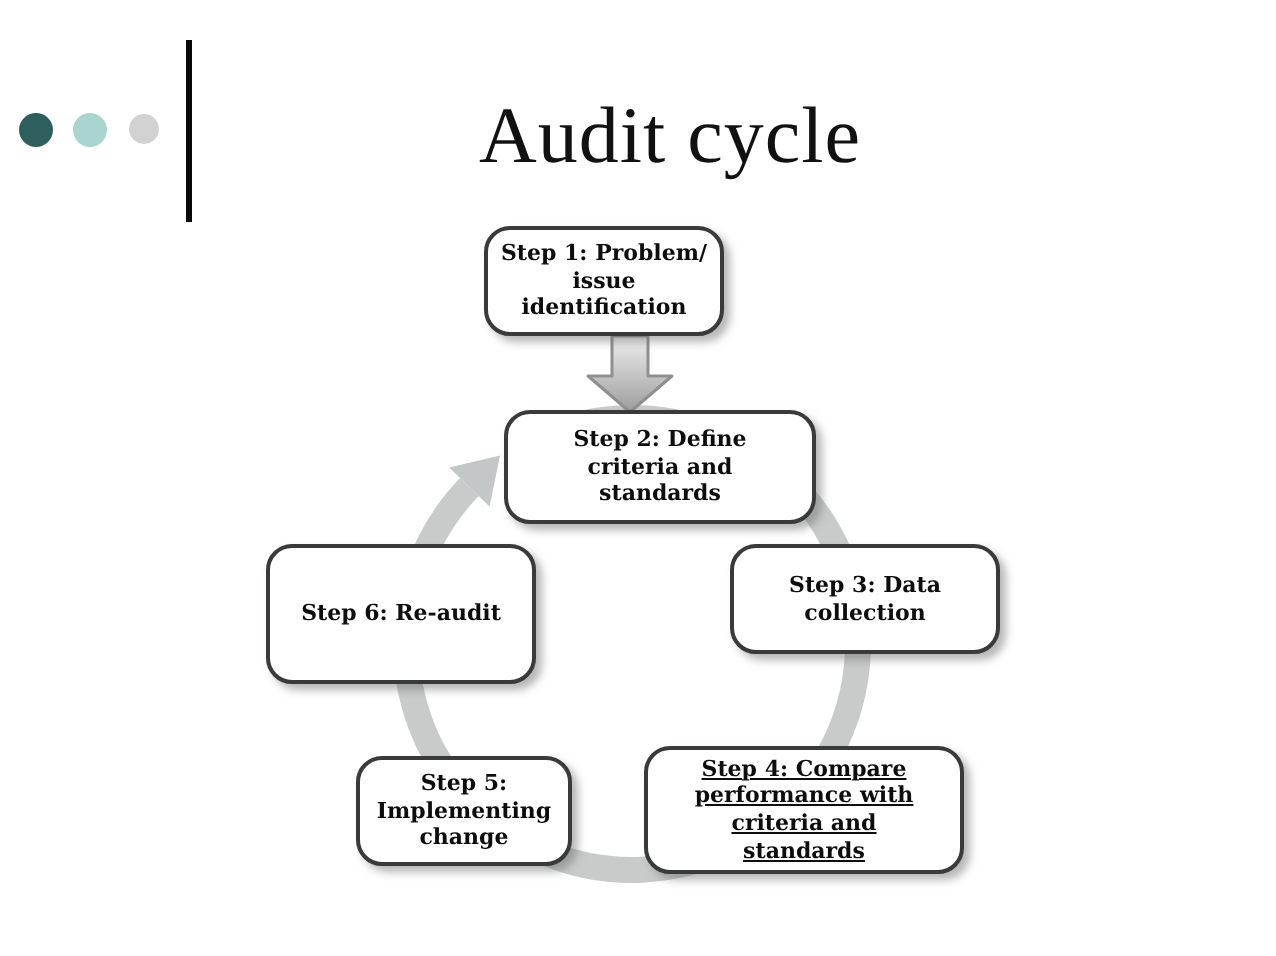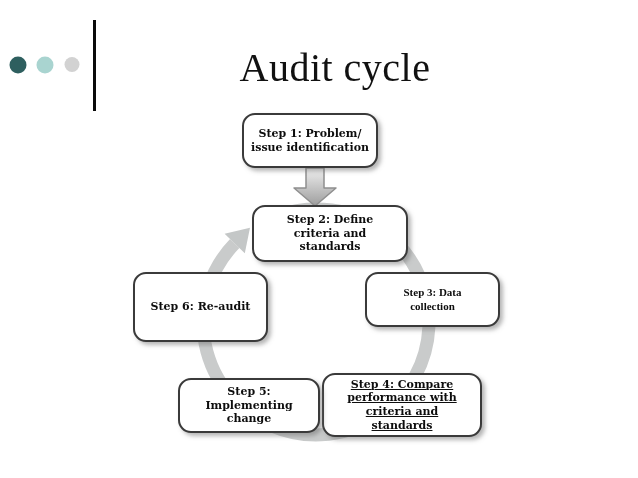--- a/index.html
+++ b/index.html
@@ -64,25 +64,25 @@
     justify-content: center;
     text-align: center;
     font-family: "DejaVu Serif", serif;
     font-weight: bold;
     font-size: 11px;
     line-height: 1.25;
     color: #0d0d0d;
     white-space: pre-line;
     padding: 1px 2px;
   }
-  .step-1 { left: 242px; top: 113px; width: 136px; height: 55px; }
+  .step-1 { left: 242px; top: 113px; width: 120px; height: 55px; }
   .step-2 { left: 252px; top: 205px; width: 156px; height: 57px; }
-  .step-3 { left: 365px; top: 272px; width: 135px; height: 55px; font-family: Liberation Serif, serif; }
+  .step-3 { left: 365px; top: 272px; width: 135px; height: 55px; }
   .step-4 { left: 322px; top: 373px; width: 160px; height: 64px; text-decoration: underline; }
-  .step-5 { left: 178px; top: 378px; width: 142px; height: 55px; }
+  .step-5 { left: 178px; top: 378px; width: 108px; height: 55px; }
   .step-6 { left: 133px; top: 272px; width: 135px; height: 70px; }
 </style>
 </head>
 <body>
 
 <div class="slide">
 
   <svg class="deco-bullets" viewBox="0 0 120 120">
     <circle cx="18" cy="65" r="8.5" fill="#2e5f5f"></circle>
     <circle cx="45" cy="65" r="8.5" fill="#a9d4d0"></circle>

